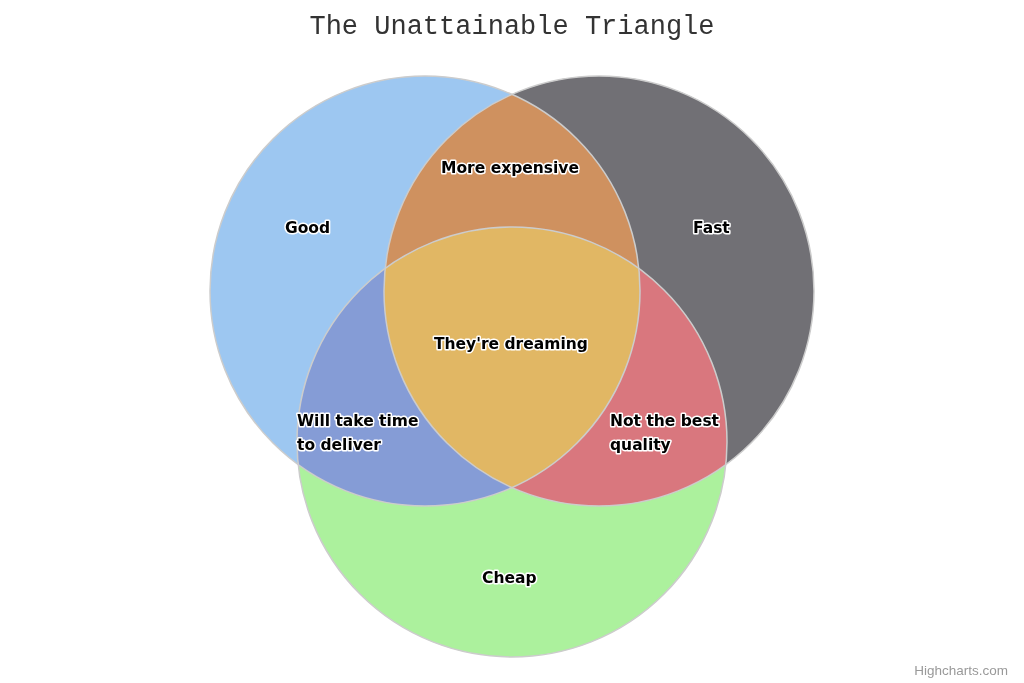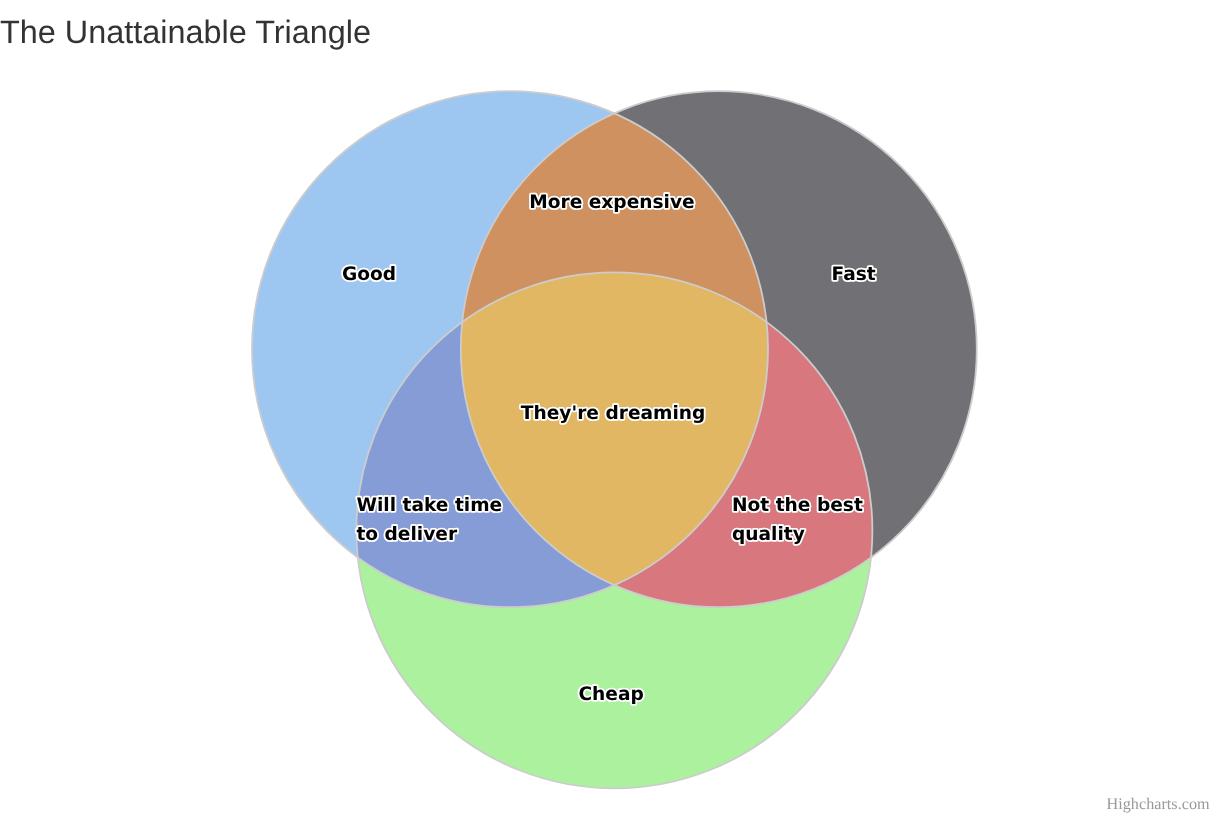--- a/index.html
+++ b/index.html
@@ -1,20 +1,20 @@
 <!DOCTYPE html>
 <html><head>
   <meta charset="utf-8">
   <style>
     html, body { margin: 0; padding: 0; background: #ffffff; }
     body { width: 1024px; height: 683px; position: relative; overflow: hidden; font-family: "DejaVu Sans", sans-serif; }
-    .title { position: absolute; left: 0; top: 12px; width: 1024px; text-align: left; font-size: 27px; color: #333333; font-family: Liberation Sans, sans-serif; }
+    .title { position: absolute; left: 0; top: 12px; width: 1024px; text-align: center; font-size: 27px; color: #333333; font-family: Liberation Mono, monospace; }
     svg.chart { position: absolute; left: 0; top: 0; }
     .lbl { font-family: "DejaVu Sans", sans-serif; font-weight: bold; font-size: 15.5px; fill: #000000; stroke: #ffffff; stroke-width: 3px; stroke-linejoin: round; paint-order: stroke fill; }
-    .credits { position: absolute; right: 16px; bottom: 5px; font-size: 13.5px; color: #999999; font-family: Liberation Serif, serif; cursor: pointer; }
+    .credits { position: absolute; right: 16px; bottom: 5px; font-size: 13.5px; color: #999999; font-family: Liberation Sans, sans-serif; cursor: pointer; }
   </style>
 </head>
 <body>
 
 <div class="title">The Unattainable Triangle</div>
 
 <svg class="chart" width="1024" height="683">
   <defs>
     <clipPath id="cG">
         <circle cx="425" cy="291" r="215"></circle>

